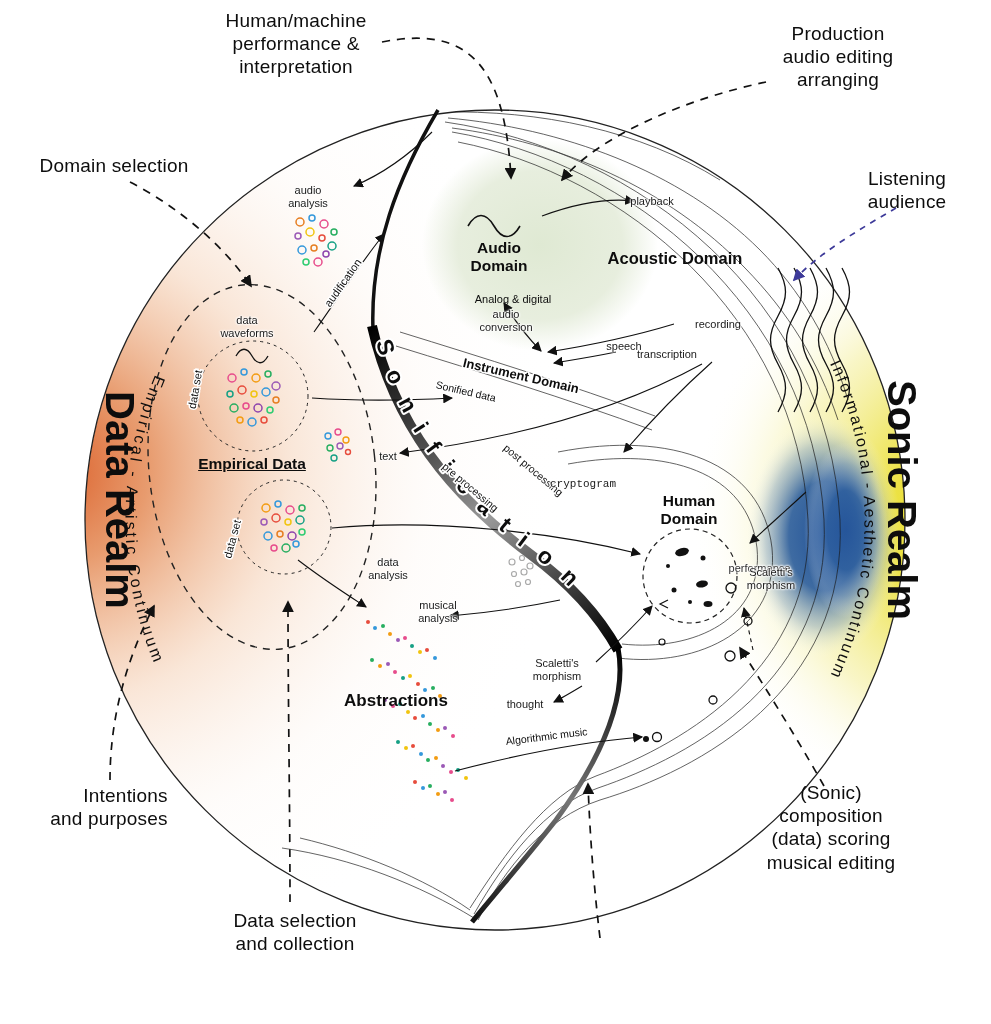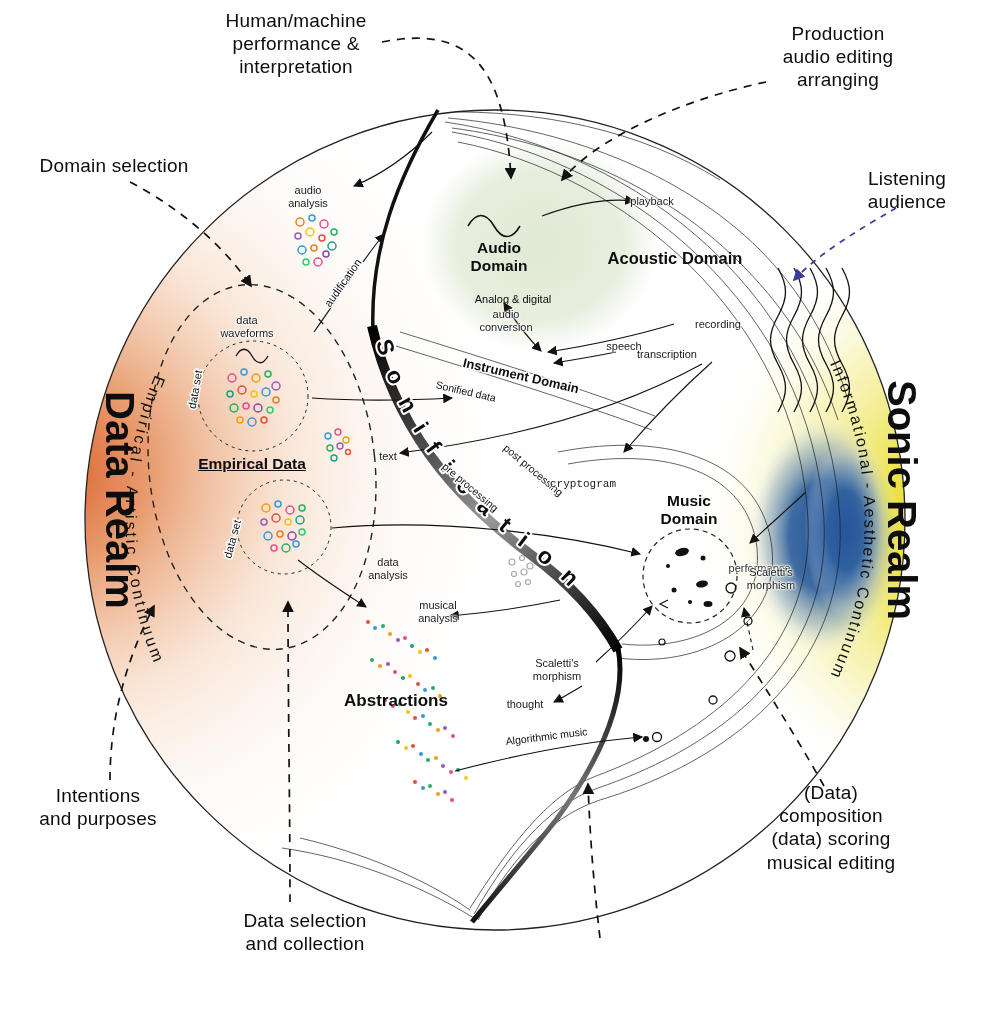--- a/index.html
+++ b/index.html
@@ -338,35 +338,35 @@
 
   <div class="lbl ann" style="left:296px; top:44px;">Human/machine
 performance &amp;
 interpretation</div>
   <div class="lbl ann" style="left:838px; top:57px;">Production
 audio editing
 arranging</div>
   <div class="lbl ann" style="left:114px; top:166px;">Domain selection</div>
   <div class="lbl ann" style="left:907px; top:190px;">Listening
 audience</div>
-  <div class="lbl ann" style="left:98px; top:807px;">Intentions
+  <div class="lbl ann" style="left:109px; top:807px;text-align:right;">Intentions
 and purposes</div>
-  <div class="lbl ann" style="left:305px; top:932px;">Data selection
+  <div class="lbl ann" style="left:295px; top:932px;">Data selection
 and collection</div>
-  <div class="lbl ann" style="left:831px; top:827px;">(Data) composition
+  <div class="lbl ann" style="left:831px; top:827px;">(Sonic) composition
 (data) scoring
 musical editing</div>
 
   <div class="lbl" style="left:499px; top:272px;">
     <div class="dom-t" style="font-size:15.5px;">Audio
 Domain</div>
     <div class="sub">Analog &amp; digital</div>
   </div>
   <div class="lbl dom-t" style="left:675px; top:258px; font-size:16.5px;">Acoustic Domain</div>
-  <div class="lbl dom-t" style="left:689px; top:510px; font-size:15.5px;">Music
+  <div class="lbl dom-t" style="left:689px; top:510px; font-size:15.5px;">Human
 Domain</div>
   <div class="lbl dom-t" style="left:252px; top:464px; font-size:15.5px;text-decoration:underline;">Empirical Data</div>
   <div class="lbl dom-t" style="left:396px; top:701px; font-size:17px;text-align:right;">Abstractions</div>
 
   <div class="lbl node" style="left:308px; top:197px;">audio
 analysis</div>
   <div class="lbl node" style="left:247px; top:327px;">data
 waveforms</div>
   <div class="lbl node" style="left:652px; top:201px;">playback</div>
   <div class="lbl node" style="left:506px; top:321px;">audio

